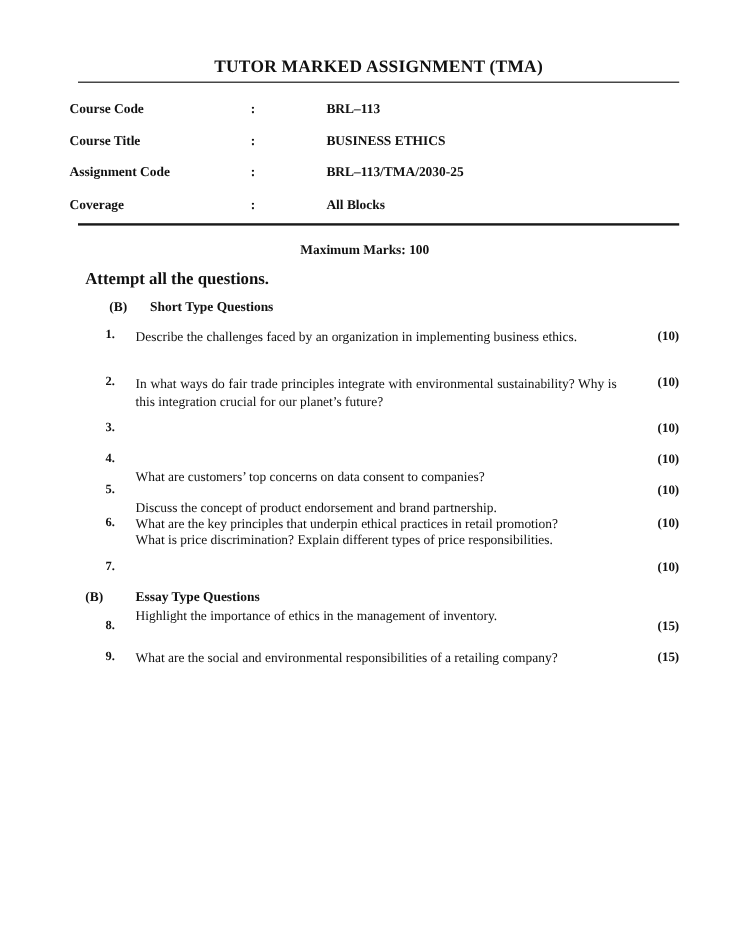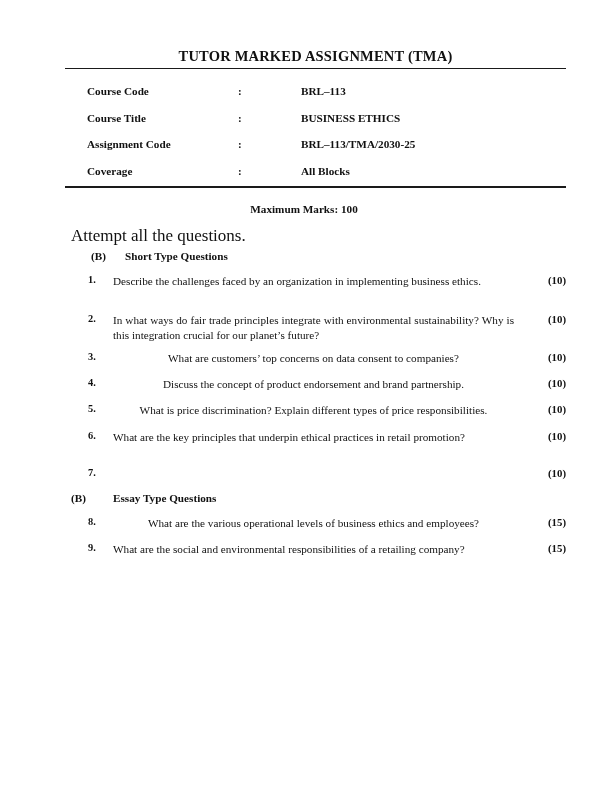--- a/index.html
+++ b/index.html
@@ -40,21 +40,21 @@
     left: 65px;
     width: 501px;
     background: #1a1a1a;
   }
   .rule-top   { top: 68px;  height: 1.4px; }
   .rule-bot   { top: 186px; height: 1.8px; }
 
   
   .info-table {
     position: absolute;
-    left: 87px;
+    left: 58px;
     top: 78px;
     width: 495px;
     border-collapse: collapse;
     font-size: 11.2px;
     font-weight: bold;
   }
   .info-table td {
     padding: 0;
     vertical-align: top;
     line-height: 26.5px;
@@ -73,22 +73,22 @@
     text-align: center;
     font-size: 11.2px;
     font-weight: bold;
   }
 
   
   .attempt-line {
     position: absolute;
     left: 71px;
     top: 226px;
-    font-size: 17px;
-    font-weight: normal;
+    font-size: 14px;
+    font-weight: bold;
   }
 
   
   .section-head {
     position: absolute;
     left: 71px;
     font-size: 11.2px;
     font-weight: bold;
     white-space: nowrap;
   }
@@ -117,21 +117,22 @@
     font-size: 10.4px;
   }
   .qtext {
     margin-left: 25px;
     margin-right: 52px;
     text-align: justify;
     text-justify: inter-word;
     line-height: 14.6px;
   }
   .qtext.single {
-    text-align: center;
+    text-align: left;
+    margin-top: 40px;
   }
   .qmarks {
     position: absolute;
     right: 0;
     top: 0;
     font-weight: bold;
     font-size: 10.8px;
     white-space: nowrap;
   }
 </style>
@@ -210,30 +211,30 @@
   </div>
 
   <div class="qrow" style="top:430px;">
     <span class="qnum">6.</span>
     <div class="qtext">What are the key principles that underpin ethical practices in retail promotion?</div>
     <span class="qmarks">(10)</span>
   </div>
 
   <div class="qrow" style="top:467px;">
     <span class="qnum">7.</span>
+    <div class="qtext single">Highlight the importance of ethics in the management of inventory.</div>
     <span class="qmarks">(10)</span>
   </div>
 
   <div class="section-head wide" style="top:492px;">
     <span class="sec-tag">(B)</span><span>Essay Type Questions</span>
   </div>
 
   <div class="qrow" style="top:516px;">
     <span class="qnum">8.</span>
-    <div class="qtext single">What are the various operational levels of business ethics and employees?</div>
     <span class="qmarks">(15)</span>
   </div>
 
   <div class="qrow" style="top:542px;">
     <span class="qnum">9.</span>
     <div class="qtext">What are the social and environmental responsibilities of a retailing company?</div>
     <span class="qmarks">(15)</span>
   </div>
 
 </div>

